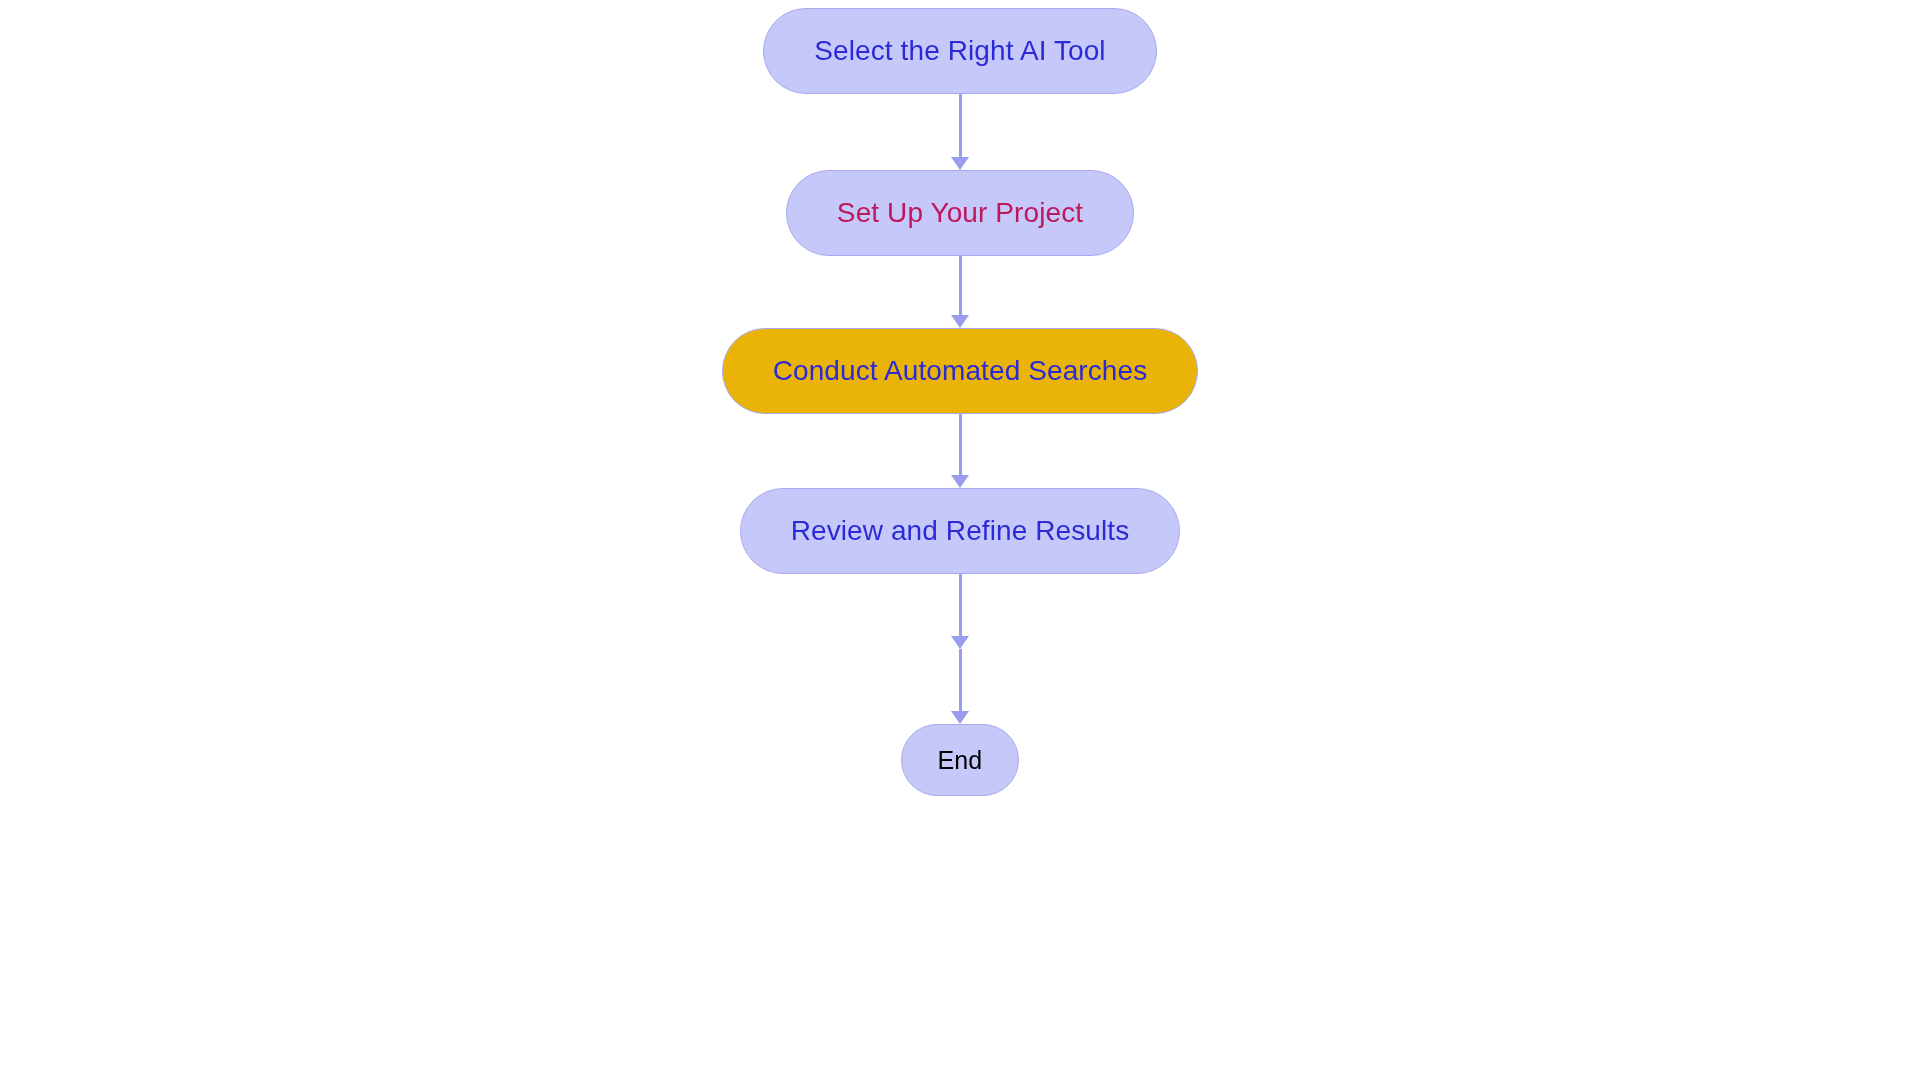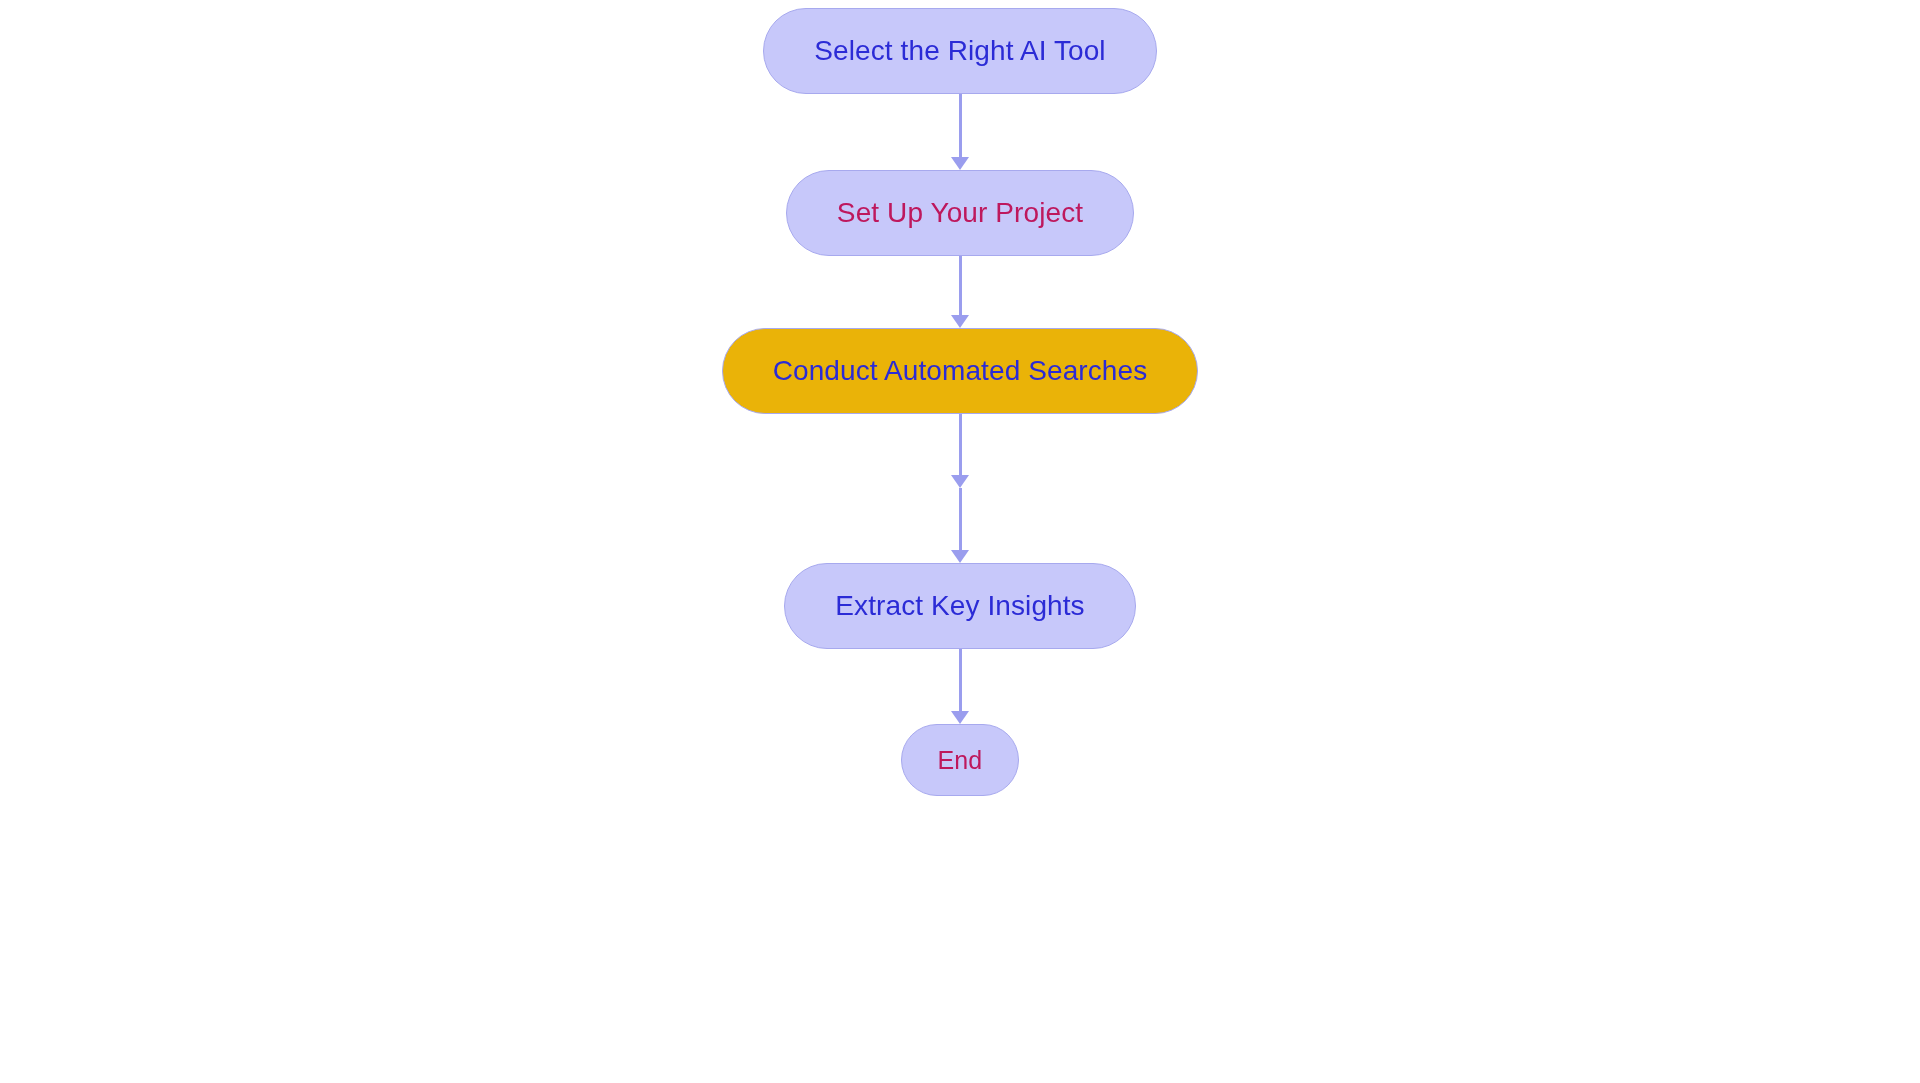--- a/index.html
+++ b/index.html
@@ -119,33 +119,33 @@
 
     <div class="node node-step" style="background: #eab308; border-color: rgb(167, 169, 238); color: rgb(43, 43, 214);">
       <span>Conduct Automated Searches</span>
     </div>
 
     <div class="connector gap-3">
       <div class="connector-line" style="background: rgb(154, 157, 238);"></div>
       <div class="connector-arrow" style="border-top-color: rgb(154, 157, 238);"></div>
     </div>
 
+    <div class="node node-step" style="background: rgb(199, 200, 250); border-color: rgb(167, 169, 238); color: rgb(43, 43, 214);">
+      <span>Review and Refine Results</span>
+    </div>
 
     <div class="connector gap-4">
       <div class="connector-line" style="background: rgb(154, 157, 238);"></div>
       <div class="connector-arrow" style="border-top-color: rgb(154, 157, 238);"></div>
     </div>
 
-    <div class="node node-step" style="background: rgb(199, 200, 250); border-color: rgb(167, 169, 238); color: rgb(43, 43, 214);">
-      <span>Extract Key Insights</span>
-    </div>
 
     <div class="connector gap-5">
       <div class="connector-line" style="background: rgb(154, 157, 238);"></div>
       <div class="connector-arrow" style="border-top-color: rgb(154, 157, 238);"></div>
     </div>
 
-    <div class="node node-terminal" style="background: rgb(199, 200, 250); border-color: rgb(167, 169, 238); color: #be185d;">
+    <div class="node node-terminal" style="background: rgb(199, 200, 250); border-color: rgb(167, 169, 238); color: #000000;">
       <span>End</span>
     </div>
 
   </div>
 </div>
 
 </body></html>

